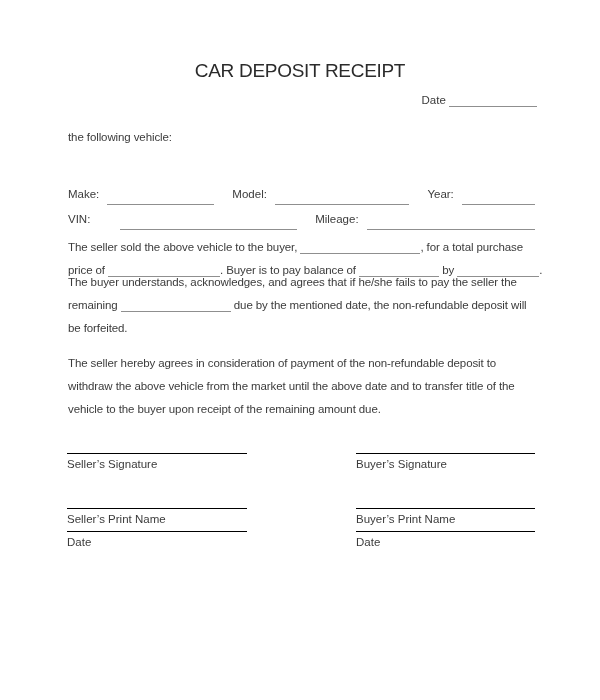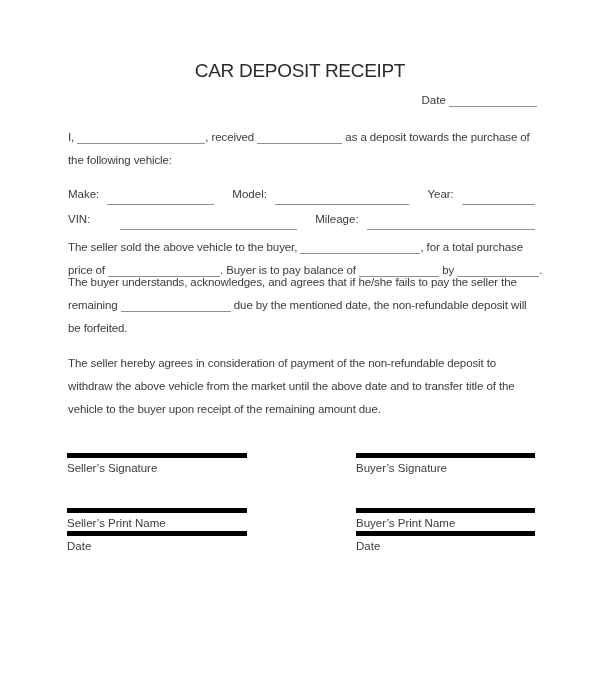--- a/index.html
+++ b/index.html
@@ -46,21 +46,21 @@
     transform:translateY(3px);
     height:12px;
     margin-left:8px;
   }
   .gap { margin-left:18px; }
   .sig-col { position:absolute; top:440px; width:180px; height:130px; }
   .sig-col.left { left:67px; }
   .sig-col.right { left:356px; width:179px; }
   .sig-unit {
     position:absolute; left:0; width:100%;
-    border-top:5px solid #000000;
+    border-top:1px solid #000000;
     padding-top:3px;
     font-size:11.5px; line-height:14px;
   }
   .u1 { top:13px; } .u2 { top:52px;margin-top:16px; } .u3 { top:91px; }
   .footer {
     position:absolute; top:615px; left:0; width:600px;
     text-align:center;
     font-size:11px; letter-spacing:-0.1px;
     color:#3b3b3b;
   }
@@ -71,21 +71,20 @@
 <div class="page">
 
   <div class="doc-title">CAR DEPOSIT RECEIPT</div>
 
   <div class="date-row">
     <span>Date</span>
     <span class="blank" style="width:88px"></span>
   </div>
 
   <div class="para" style="top:126px">
-    <div><span>I, </span><span class="blank" style="width:128px"></span><span>, received </span><span class="blank" style="width:85px"></span><span> as a deposit towards the purchase of</span></div>
     <div>the following vehicle:</div>
   </div>
 
   <div class="field-row" style="top:185px">
     <span class="label">Make:</span>
     <span class="fline" style="flex:117"></span>
     <span class="label gap">Model:</span>
     <span class="fline" style="flex:147"></span>
     <span class="label gap">Year:</span>
     <span class="fline" style="flex:80"></span>

